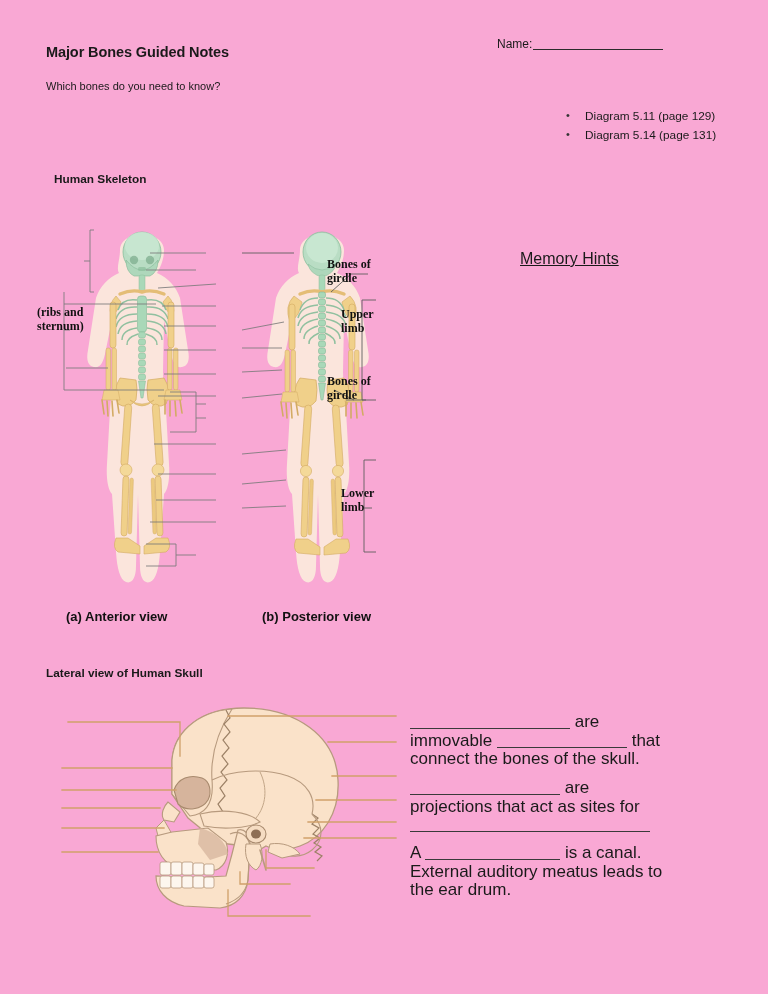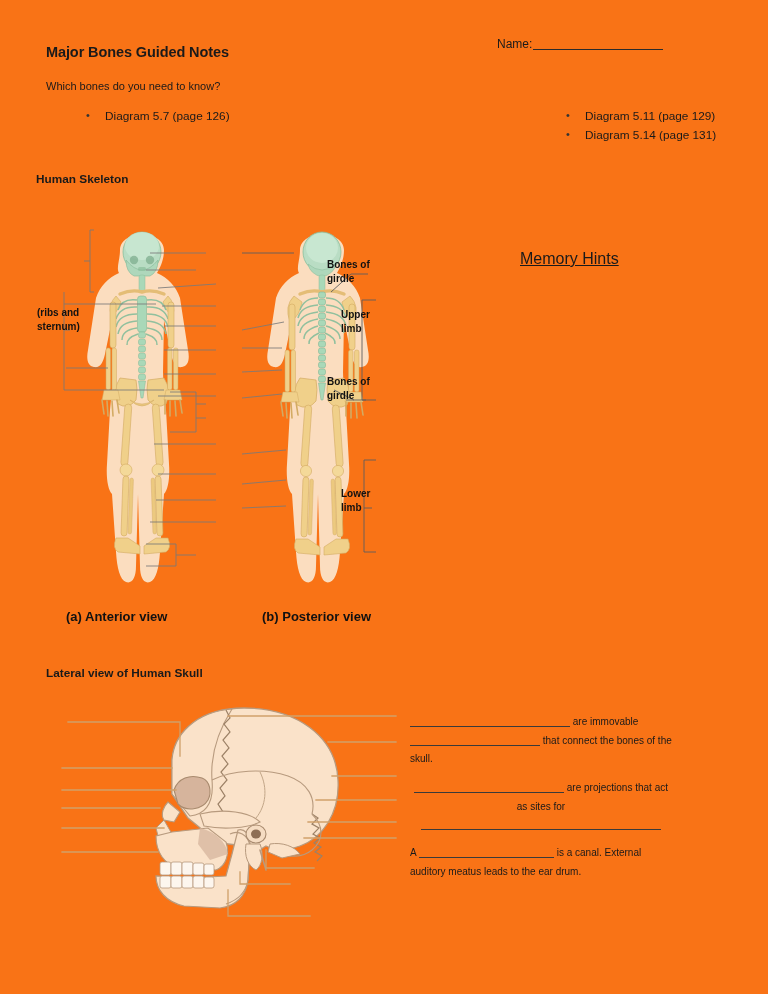--- a/index.html
+++ b/index.html
@@ -11,21 +11,21 @@
     width: 768px;
     height: 994px;
     position: relative;
     font-family: "Liberation Sans", sans-serif;
     color: #1a1a1a;
     overflow: hidden;
   }
   .page {
     position: absolute;
     inset: 0;
-    background: #f97316;
+    background: #f9a8d4;
   }
 
   
   .doc-title {
     position: absolute;
     left: 46px;
     top: 44px;
     font-size: 14.5px;
     font-weight: bold;
     letter-spacing: -0.1px;
@@ -89,21 +89,21 @@
     color: #333;
   }
 
   
   .section-h {
     position: absolute;
     font-size: 11.8px;
     font-weight: bold;
     white-space: nowrap;
   }
-  #h-skeleton { left: 36px; top: 172px; }
+  #h-skeleton { left: 54px; top: 172px; }
   #h-skull { left: 46px; top: 666px; }
 
   .memory-hints {
     position: absolute;
     left: 520px;
     top: 250px;
     font-size: 16px;
     text-decoration: underline;
     white-space: nowrap;
   }
@@ -130,42 +130,43 @@
     font-size: 13px;
     font-weight: bold;
     color: #111;
     white-space: nowrap;
   }
   #cap-anterior { left: 66px; top: 609px; }
   #cap-posterior { left: 248px; top: 609px; padding-left: 14px; }
 
   .diag-label {
     position: absolute;
-    font-size: 10px;
+    font-size: 12px;
     font-weight: bold;
     color: #111;
     line-height: 13.5px;
     white-space: nowrap;
+    font-family: Liberation Serif, serif;
   }
   #lbl-ribs { left: 37px; top: 306px; }
   #lbl-girdle-upper { left: 327px; top: 258px; }
   #lbl-upper-limb { left: 341px; top: 308px; }
   #lbl-girdle-lower { left: 327px; top: 375px; }
   #lbl-lower-limb { left: 341px; top: 487px; }
 
   
   .qblock {
     position: absolute;
     left: 410px;
     width: 262px;
-    font-size: 10px;
+    font-size: 17px;
     line-height: 18.6px;
   }
   #q1 { top: 713px; }
-  #q2 { top: 779px; text-align: center; }
+  #q2 { top: 779px; }
   #q3 { top: 844px; }
   .ln {
     display: inline-block;
     border-bottom: 1.1px solid #3a3a3a;
     vertical-align: -2px;
   }
   .ln-w160 { width: 160px; }
   .ln-w130 { width: 130px; }
   .ln-w150 { width: 150px; }
   .ln-w240 { width: 240px; }
@@ -179,21 +180,20 @@
   <div class="doc-title">Major Bones Guided Notes</div>
 
   <div class="name-row">
     <span>Name:</span><span class="blank-line"></span>
   </div>
 
   <div class="subprompt">Which bones do you need to know?</div>
 
   <div class="bullets">
     <div class="bul-col c1">
-      <div class="bul-item">Diagram 5.7 (page 126)</div>
     </div>
     <div class="bul-col c2">
       <div class="bul-item">Diagram 5.11 (page 129)</div>
       <div class="bul-item">Diagram 5.14 (page 131)</div>
     </div>
     <div class="bul-col c3">
       
       
     </div>
   </div>

